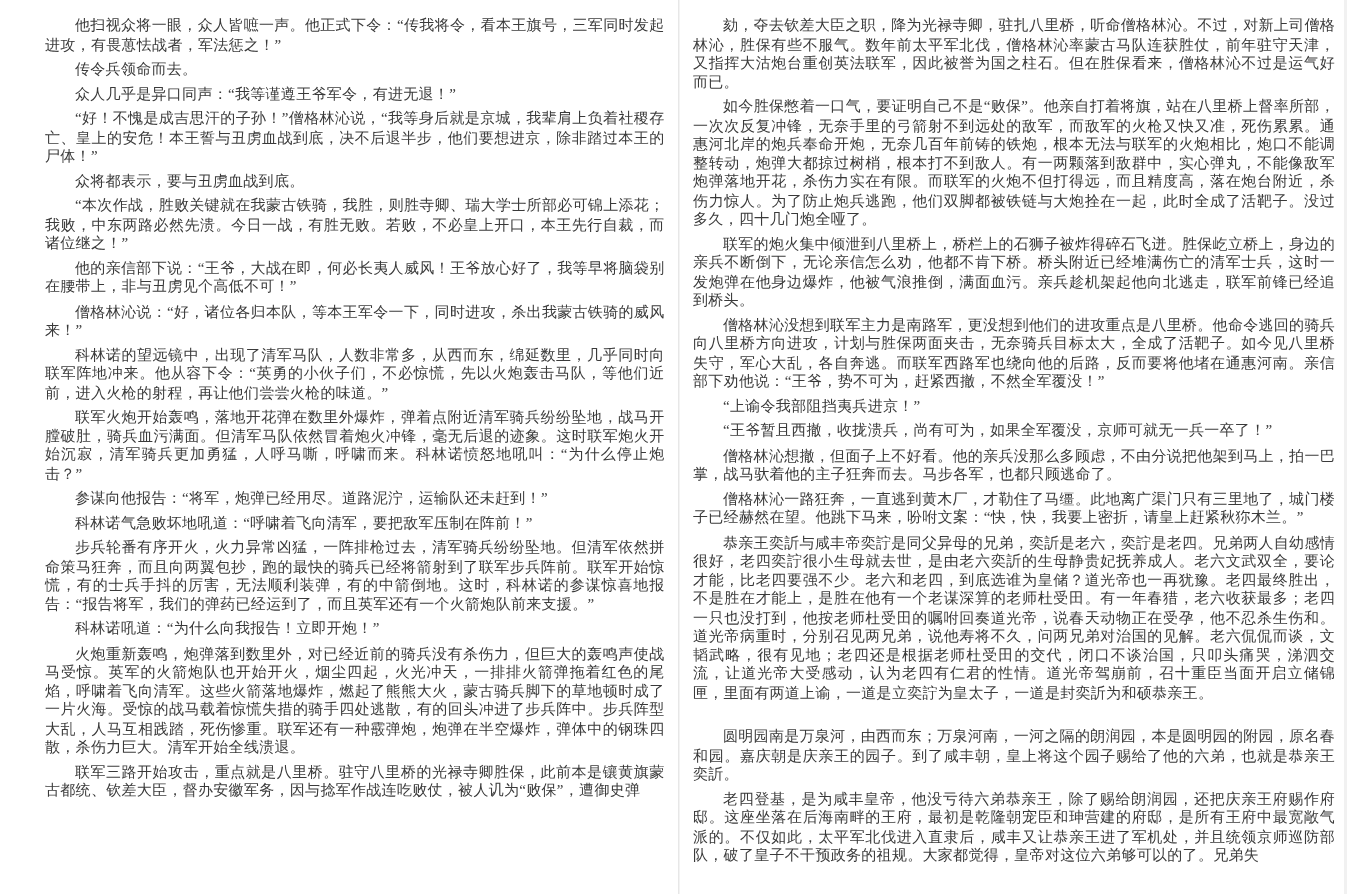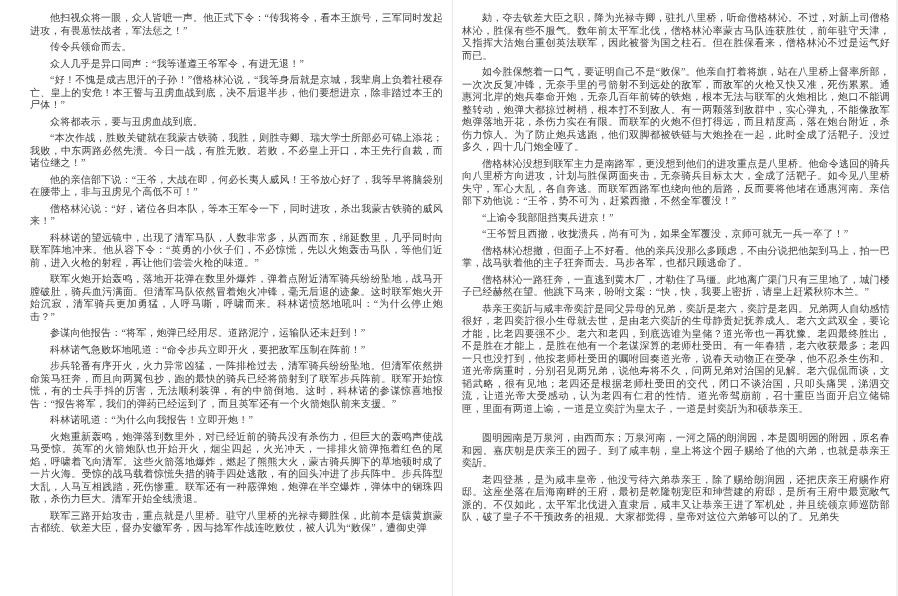--- a/index.html
+++ b/index.html
@@ -64,31 +64,32 @@
         <p class="para">传令兵领命而去。</p>
         <p class="para">众人几乎是异口同声：“我等谨遵王爷军令，有进无退！”</p>
         <p class="para">“好！不愧是成吉思汗的子孙！”僧格林沁说，“我等身后就是京城，我辈肩上负着社稷存亡、皇上的安危！本王誓与丑虏血战到底，决不后退半步，他们要想进京，除非踏过本王的尸体！”</p>
         <p class="para">众将都表示，要与丑虏血战到底。</p>
         <p class="para">“本次作战，胜败关键就在我蒙古铁骑，我胜，则胜寺卿、瑞大学士所部必可锦上添花；我败，中东两路必然先溃。今日一战，有胜无败。若败，不必皇上开口，本王先行自裁，而诸位继之！”</p>
         <p class="para">他的亲信部下说：“王爷，大战在即，何必长夷人威风！王爷放心好了，我等早将脑袋别在腰带上，非与丑虏见个高低不可！”</p>
         <p class="para">僧格林沁说：“好，诸位各归本队，等本王军令一下，同时进攻，杀出我蒙古铁骑的威风来！”</p>
         <p class="para">科林诺的望远镜中，出现了清军马队，人数非常多，从西而东，绵延数里，几乎同时向联军阵地冲来。他从容下令：“英勇的小伙子们，不必惊慌，先以火炮轰击马队，等他们近前，进入火枪的射程，再让他们尝尝火枪的味道。”</p>
         <p class="para">联军火炮开始轰鸣，落地开花弹在数里外爆炸，弹着点附近清军骑兵纷纷坠地，战马开膛破肚，骑兵血污满面。但清军马队依然冒着炮火冲锋，毫无后退的迹象。这时联军炮火开始沉寂，清军骑兵更加勇猛，人呼马嘶，呼啸而来。科林诺愤怒地吼叫：“为什么停止炮击？”</p>
         <p class="para">参谋向他报告：“将军，炮弹已经用尽。道路泥泞，运输队还未赶到！”</p>
-        <p class="para">科林诺气急败坏地吼道：“命令步兵立即开火，要把敌军压制在阵前！”</p>
+        <p class="para">科林诺气急败坏地吼道：“呼啸着飞向清军，要把敌军压制在阵前！”</p>
         <p class="para">步兵轮番有序开火，火力异常凶猛，一阵排枪过去，清军骑兵纷纷坠地。但清军依然拼命策马狂奔，而且向两翼包抄，跑的最快的骑兵已经将箭射到了联军步兵阵前。联军开始惊慌，有的士兵手抖的厉害，无法顺利装弹，有的中箭倒地。这时，科林诺的参谋惊喜地报告：“报告将军，我们的弹药已经运到了，而且英军还有一个火箭炮队前来支援。”</p>
         <p class="para">科林诺吼道：“为什么向我报告！立即开炮！”</p>
         <p class="para">火炮重新轰鸣，炮弹落到数里外，对已经近前的骑兵没有杀伤力，但巨大的轰鸣声使战马受惊。英军的火箭炮队也开始开火，烟尘四起，火光冲天，一排排火箭弹拖着红色的尾焰，呼啸着飞向清军。这些火箭落地爆炸，燃起了熊熊大火，蒙古骑兵脚下的草地顿时成了一片火海。受惊的战马载着惊慌失措的骑手四处逃散，有的回头冲进了步兵阵中。步兵阵型大乱，人马互相践踏，死伤惨重。联军还有一种霰弹炮，炮弹在半空爆炸，弹体中的钢珠四散，杀伤力巨大。清军开始全线溃退。</p>
         <p class="para">联军三路开始攻击，重点就是八里桥。驻守八里桥的光禄寺卿胜保，此前本是镶黄旗蒙古都统、钦差大臣，督办安徽军务，因与捻军作战连吃败仗，被人讥为“败保”，遭御史弹</p>
       </div>
   </div>
   <div class="page page-right">
     <div>
         <p class="para">劾，夺去钦差大臣之职，降为光禄寺卿，驻扎八里桥，听命僧格林沁。不过，对新上司僧格林沁，胜保有些不服气。数年前太平军北伐，僧格林沁率蒙古马队连获胜仗，前年驻守天津，又指挥大沽炮台重创英法联军，因此被誉为国之柱石。但在胜保看来，僧格林沁不过是运气好而已。</p>
         <p class="para">如今胜保憋着一口气，要证明自己不是“败保”。他亲自打着将旗，站在八里桥上督率所部，一次次反复冲锋，无奈手里的弓箭射不到远处的敌军，而敌军的火枪又快又准，死伤累累。通惠河北岸的炮兵奉命开炮，无奈几百年前铸的铁炮，根本无法与联军的火炮相比，炮口不能调整转动，炮弹大都掠过树梢，根本打不到敌人。有一两颗落到敌群中，实心弹丸，不能像敌军炮弹落地开花，杀伤力实在有限。而联军的火炮不但打得远，而且精度高，落在炮台附近，杀伤力惊人。为了防止炮兵逃跑，他们双脚都被铁链与大炮拴在一起，此时全成了活靶子。没过多久，四十几门炮全哑了。</p>
+        <p class="para">联军的炮火集中倾泄到八里桥上，桥栏上的石狮子被炸得碎石飞迸。胜保屹立桥上，身边的亲兵不断倒下，无论亲信怎么劝，他都不肯下桥。桥头附近已经堆满伤亡的清军士兵，这时一发炮弹在他身边爆炸，他被气浪推倒，满面血污。亲兵趁机架起他向北逃走，联军前锋已经追到桥头。</p>
         <p class="para">僧格林沁没想到联军主力是南路军，更没想到他们的进攻重点是八里桥。他命令逃回的骑兵向八里桥方向进攻，计划与胜保两面夹击，无奈骑兵目标太大，全成了活靶子。如今见八里桥失守，军心大乱，各自奔逃。而联军西路军也绕向他的后路，反而要将他堵在通惠河南。亲信部下劝他说：“王爷，势不可为，赶紧西撤，不然全军覆没！”</p>
         <p class="para">“上谕令我部阻挡夷兵进京！”</p>
         <p class="para">“王爷暂且西撤，收拢溃兵，尚有可为，如果全军覆没，京师可就无一兵一卒了！”</p>
         <p class="para">僧格林沁想撤，但面子上不好看。他的亲兵没那么多顾虑，不由分说把他架到马上，拍一巴掌，战马驮着他的主子狂奔而去。马步各军，也都只顾逃命了。</p>
         <p class="para">僧格林沁一路狂奔，一直逃到黄木厂，才勒住了马缰。此地离广渠门只有三里地了，城门楼子已经赫然在望。他跳下马来，吩咐文案：“快，快，我要上密折，请皇上赶紧秋狝木兰。”</p>
         <p class="para">恭亲王奕訢与咸丰帝奕詝是同父异母的兄弟，奕訢是老六，奕詝是老四。兄弟两人自幼感情很好，老四奕詝很小生母就去世，是由老六奕訢的生母静贵妃抚养成人。老六文武双全，要论才能，比老四要强不少。老六和老四，到底选谁为皇储？道光帝也一再犹豫。老四最终胜出，不是胜在才能上，是胜在他有一个老谋深算的老师杜受田。有一年春猎，老六收获最多；老四一只也没打到，他按老师杜受田的嘱咐回奏道光帝，说春天动物正在受孕，他不忍杀生伤和。道光帝病重时，分别召见两兄弟，说他寿将不久，问两兄弟对治国的见解。老六侃侃而谈，文韬武略，很有见地；老四还是根据老师杜受田的交代，闭口不谈治国，只叩头痛哭，涕泗交流，让道光帝大受感动，认为老四有仁君的性情。道光帝驾崩前，召十重臣当面开启立储锦匣，里面有两道上谕，一道是立奕詝为皇太子，一道是封奕訢为和硕恭亲王。</p>
         <p class="para section-gap">圆明园南是万泉河，由西而东；万泉河南，一河之隔的朗润园，本是圆明园的附园，原名春和园。嘉庆朝是庆亲王的园子。到了咸丰朝，皇上将这个园子赐给了他的六弟，也就是恭亲王奕訢。</p>
         <p class="para">老四登基，是为咸丰皇帝，他没亏待六弟恭亲王，除了赐给朗润园，还把庆亲王府赐作府邸。这座坐落在后海南畔的王府，最初是乾隆朝宠臣和珅营建的府邸，是所有王府中最宽敞气派的。不仅如此，太平军北伐进入直隶后，咸丰又让恭亲王进了军机处，并且统领京师巡防部队，破了皇子不干预政务的祖规。大家都觉得，皇帝对这位六弟够可以的了。兄弟失</p>
       </div>
   </div>

